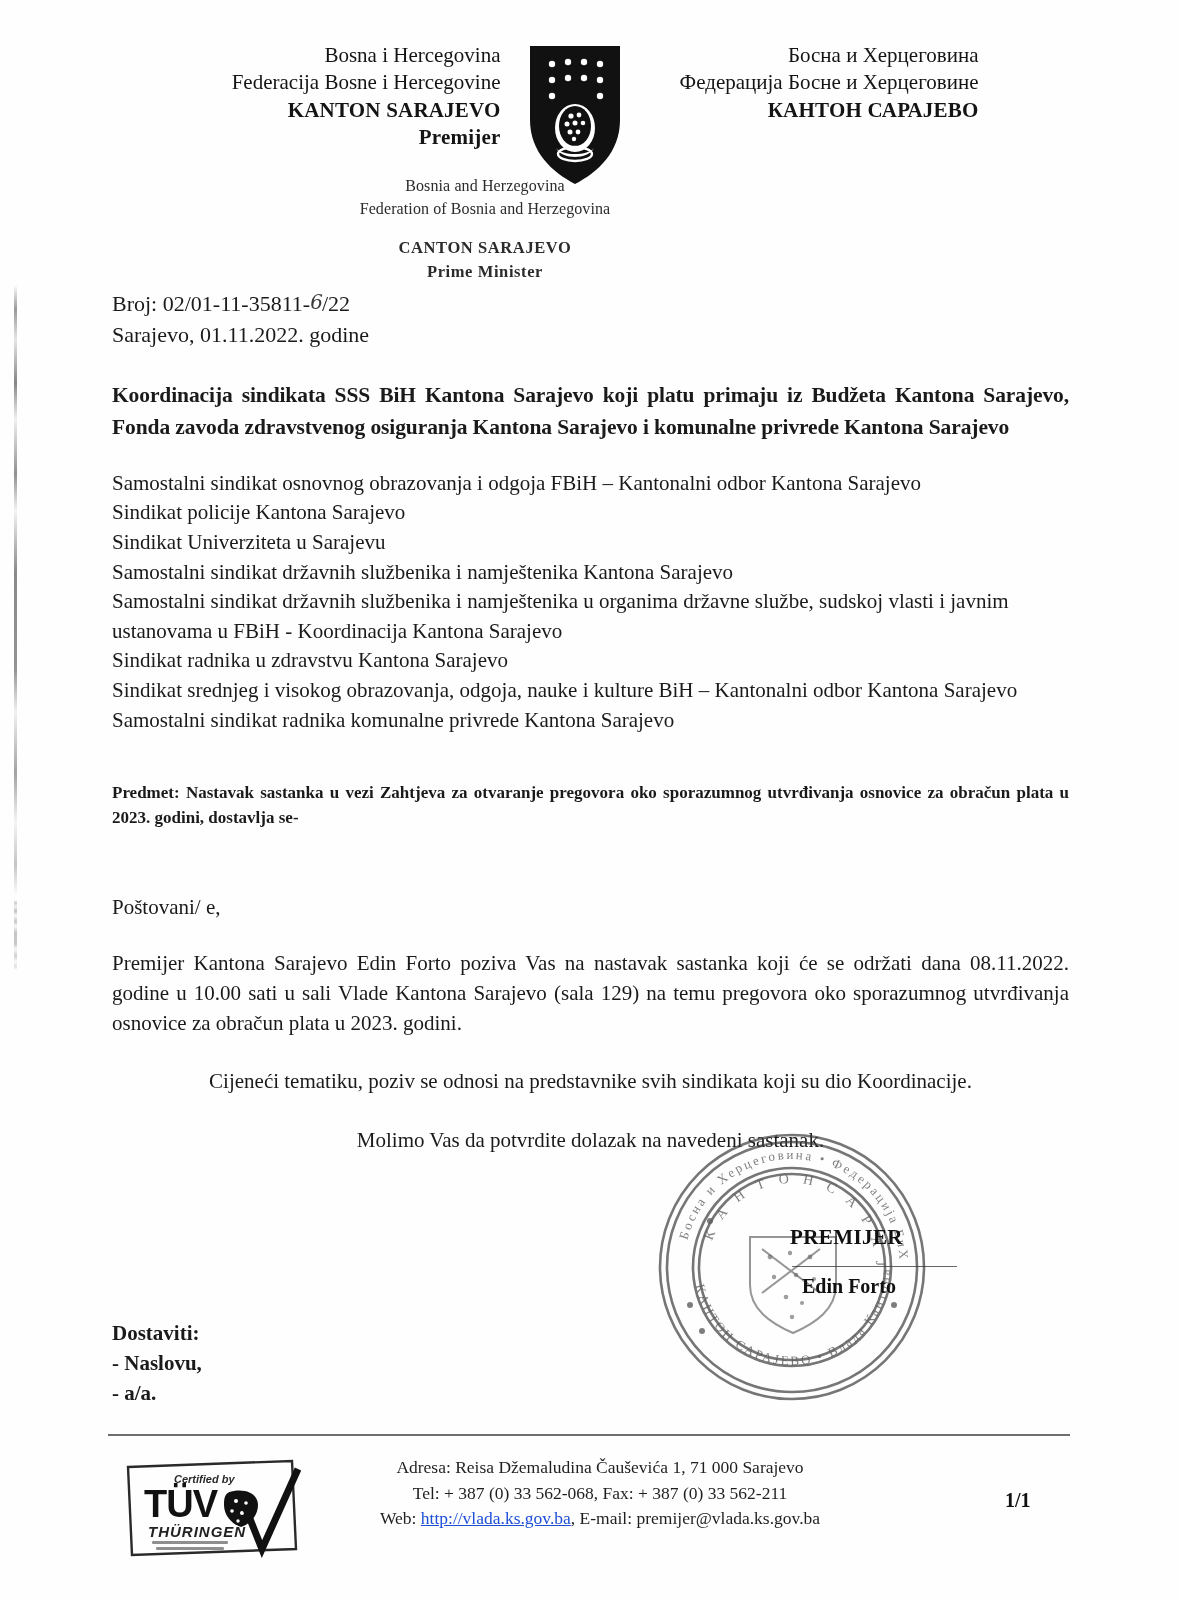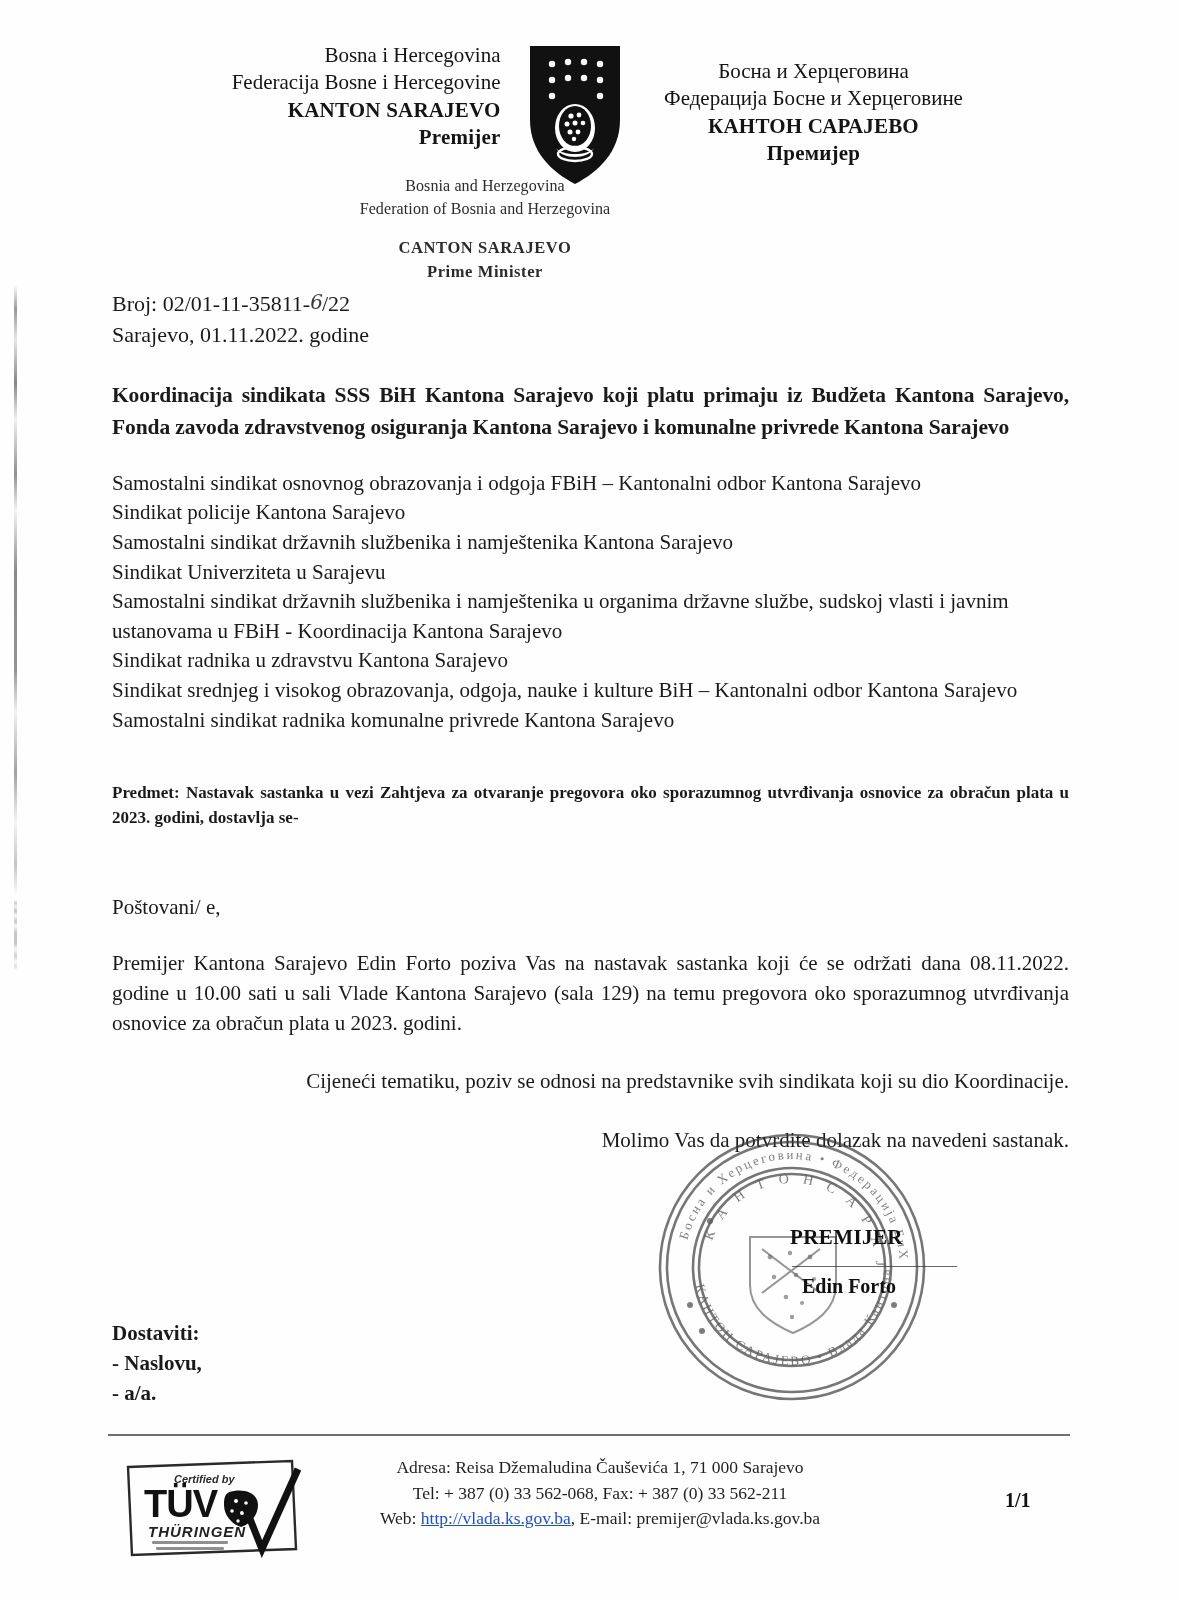--- a/index.html
+++ b/index.html
@@ -64,23 +64,22 @@
     line-height: 1.30;
     color: #141414;
   }
   .lh-col.left {
     width: 300px;
     text-align: right;
     padding-right: 18px;
   }
   .lh-col.right {
     width: 330px;
-    text-align: center;
+    text-align: right;
     padding-left: 18px;
-    margin-top: 16px;
   }
   .lh-col .strong {
     font-weight: bold;
     letter-spacing: .2px;
   }
   .coat {
     width: 104px;
     flex: 0 0 104px;
     display: flex;
     justify-content: center;
@@ -159,21 +158,21 @@
     font-size: 21px;
     margin: 64px 0 0 0;
   }
 
   .para {
     font-size: 21px;
     line-height: 1.44;
     text-align: justify;
     margin: 28px 0 0 0;
   }
-  .para.short { text-align: right; }
+  .para.short { text-align: center; }
 
   
   .signature-area {
     position: absolute;
     left: 650px;
     top: 1125px;
     width: 300px;
     height: 285px;
   }
   .stamp {
@@ -318,21 +317,20 @@
         </g>
         <path d="M30 104 C36 116 62 116 68 104 C62 112 36 112 30 104 Z" fill="#ffffff"></path>
         <ellipse cx="49" cy="110" rx="17" ry="7" fill="none" stroke="#ffffff" stroke-width="2.4"></ellipse>
       </svg>
     </div>
 
     <div class="lh-col right">
       <div>Босна и Херцеговина</div>
       <div>Федерација Босне и Херцеговине</div>
       <div class="strong">КАНТОН САРАЈЕВО</div>
-      <div class="strong">Премијер</div>
     </div>
   </div>
 
   <div class="letterhead-en">
     <div class="en-small">Bosnia and Herzegovina</div>
     <div class="en-small">Federation of Bosnia and Herzegovina</div>
     <span class="en-bold">CANTON SARAJEVO</span>
     <span class="en-bold" style="margin-top:0;">Prime Minister</span>
   </div>
 
@@ -341,22 +339,22 @@
     <div class="ref-block">
       <div class="ref-line"><span>Broj: 02/01-11-35811-</span><span class="hand-mark">6</span><span>/22</span></div>
       <div>Sarajevo, 01.11.2022. godine</div>
     </div>
 
     <div class="addressee-title">Koordinacija sindikata SSS BiH Kantona Sarajevo koji platu primaju iz Budžeta Kantona Sarajevo, Fonda zavoda zdravstvenog osiguranja Kantona Sarajevo i komunalne privrede Kantona Sarajevo</div>
 
     <div class="addressee-list">
       <div>Samostalni sindikat osnovnog obrazovanja i odgoja FBiH – Kantonalni odbor Kantona Sarajevo</div>
       <div>Sindikat policije Kantona Sarajevo</div>
+      <div>Sindikat Univerziteta u Sarajevu</div>
       <div>Samostalni sindikat državnih službenika i namještenika Kantona Sarajevo</div>
-      <div>Sindikat Univerziteta u Sarajevu</div>
       <div>Samostalni sindikat državnih službenika i namještenika u organima državne službe, sudskoj vlasti i javnim ustanovama u FBiH - Koordinacija Kantona Sarajevo</div>
       <div>Sindikat radnika u zdravstvu Kantona Sarajevo</div>
       <div>Sindikat srednjeg i visokog obrazovanja, odgoja, nauke i kulture BiH – Kantonalni odbor Kantona Sarajevo</div>
       <div>Samostalni sindikat radnika komunalne privrede Kantona Sarajevo</div>
     </div>
 
     <div class="subject">Predmet: Nastavak sastanka u vezi Zahtjeva za otvaranje pregovora oko sporazumnog utvrđivanja osnovice za obračun plata u 2023. godini, dostavlja se-</div>
 
     <div class="salutation">Poštovani/ e,</div>
 

